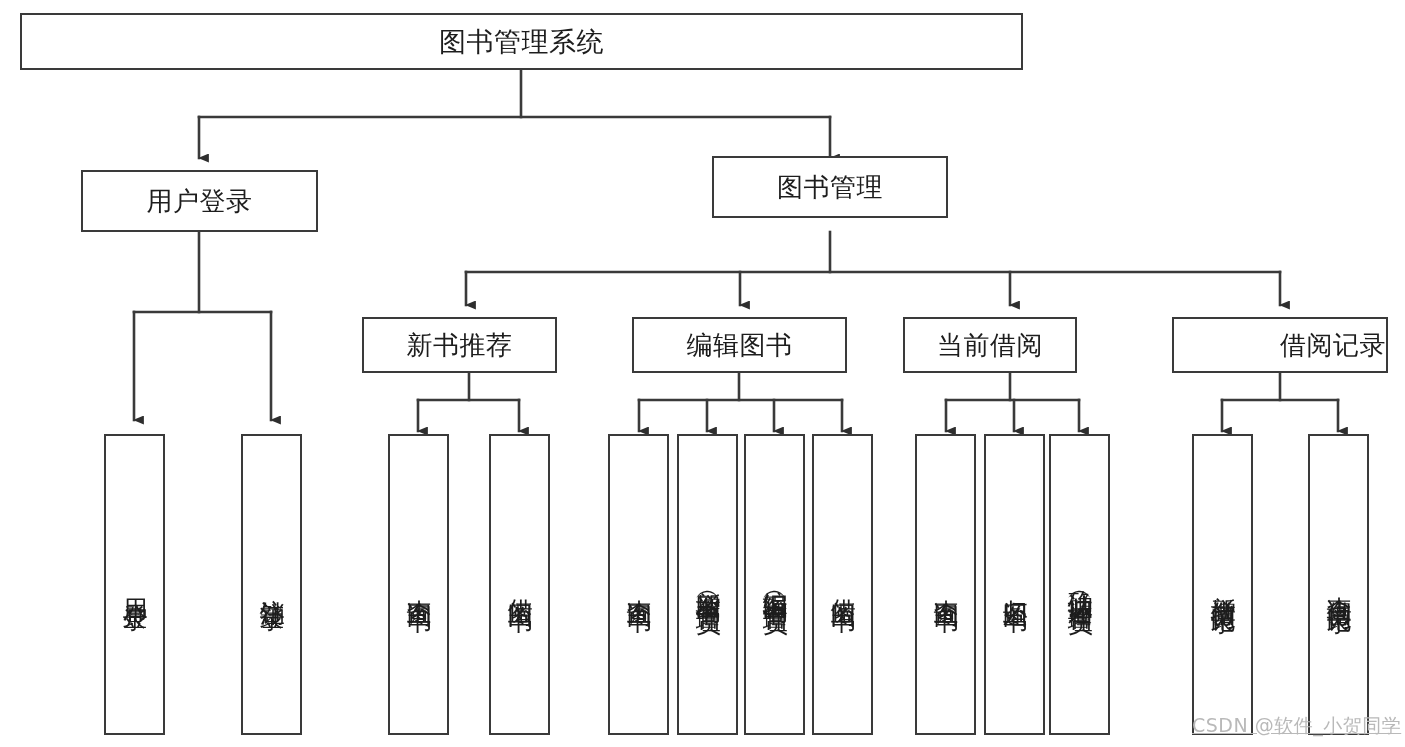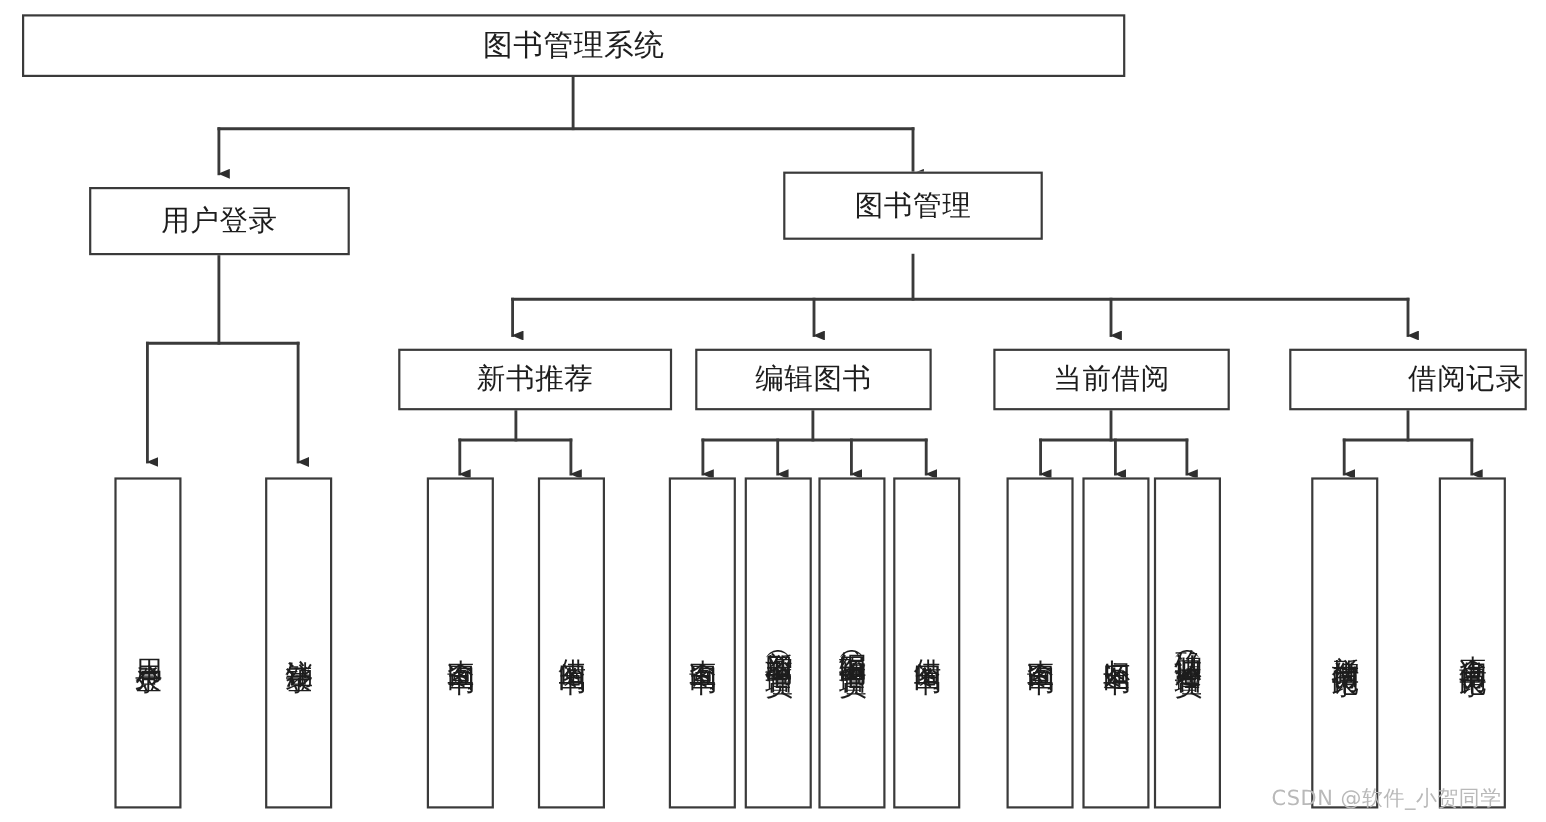--- a/index.html
+++ b/index.html
@@ -136,27 +136,27 @@
     <span class="label">图书管理系统</span>
   </div>
 
   <div class="node horiz" style="left:81px; top:170px; width:237px; height:62px;">
     <span class="label">用户登录</span>
   </div>
   <div class="node horiz" style="left:712px; top:156px; width:236px; height:62px;">
     <span class="label">图书管理</span>
   </div>
 
-  <div class="node horiz" style="left:362px; top:317px; width:249px; height:56px;">
+  <div class="node horiz" style="left:362px; top:317px; width:195px; height:56px;">
     <span class="label">新书推荐</span>
   </div>
   <div class="node horiz" style="left:632px; top:317px; width:215px; height:56px;">
     <span class="label">编辑图书</span>
   </div>
-  <div class="node horiz" style="left:903px; top:317px; width:215px; height:56px;">
+  <div class="node horiz" style="left:903px; top:317px; width:174px; height:56px;">
     <span class="label">当前借阅</span>
   </div>
   <div class="node horiz" style="left:1172px; top:317px; width:216px; height:56px;justify-content:flex-end;">
     <span class="label">借阅记录</span>
   </div>
 
   <div class="node vert" style="left:104px; top:434px; width:61px; height:301px;">
     <span class="label">用户登录</span>
   </div>
   <div class="node vert" style="left:241px; top:434px; width:61px; height:301px;">
@@ -193,15 +193,15 @@
     <span class="label">确认归还（管理员）</span>
   </div>
 
   <div class="node vert" style="left:1192px; top:434px; width:61px; height:301px;">
     <span class="label">新增借阅记录</span>
   </div>
   <div class="node vert" style="left:1308px; top:434px; width:61px; height:301px;">
     <span class="label">查询借阅记录</span>
   </div>
 
-  <div class="watermark" style="left:1156px; top:713px;">CSDN @软件_小贺同学</div>
+  <div class="watermark" style="left:1192px; top:713px;text-decoration:underline;">CSDN @软件_小贺同学</div>
 
 </div>
 
 </body></html>

